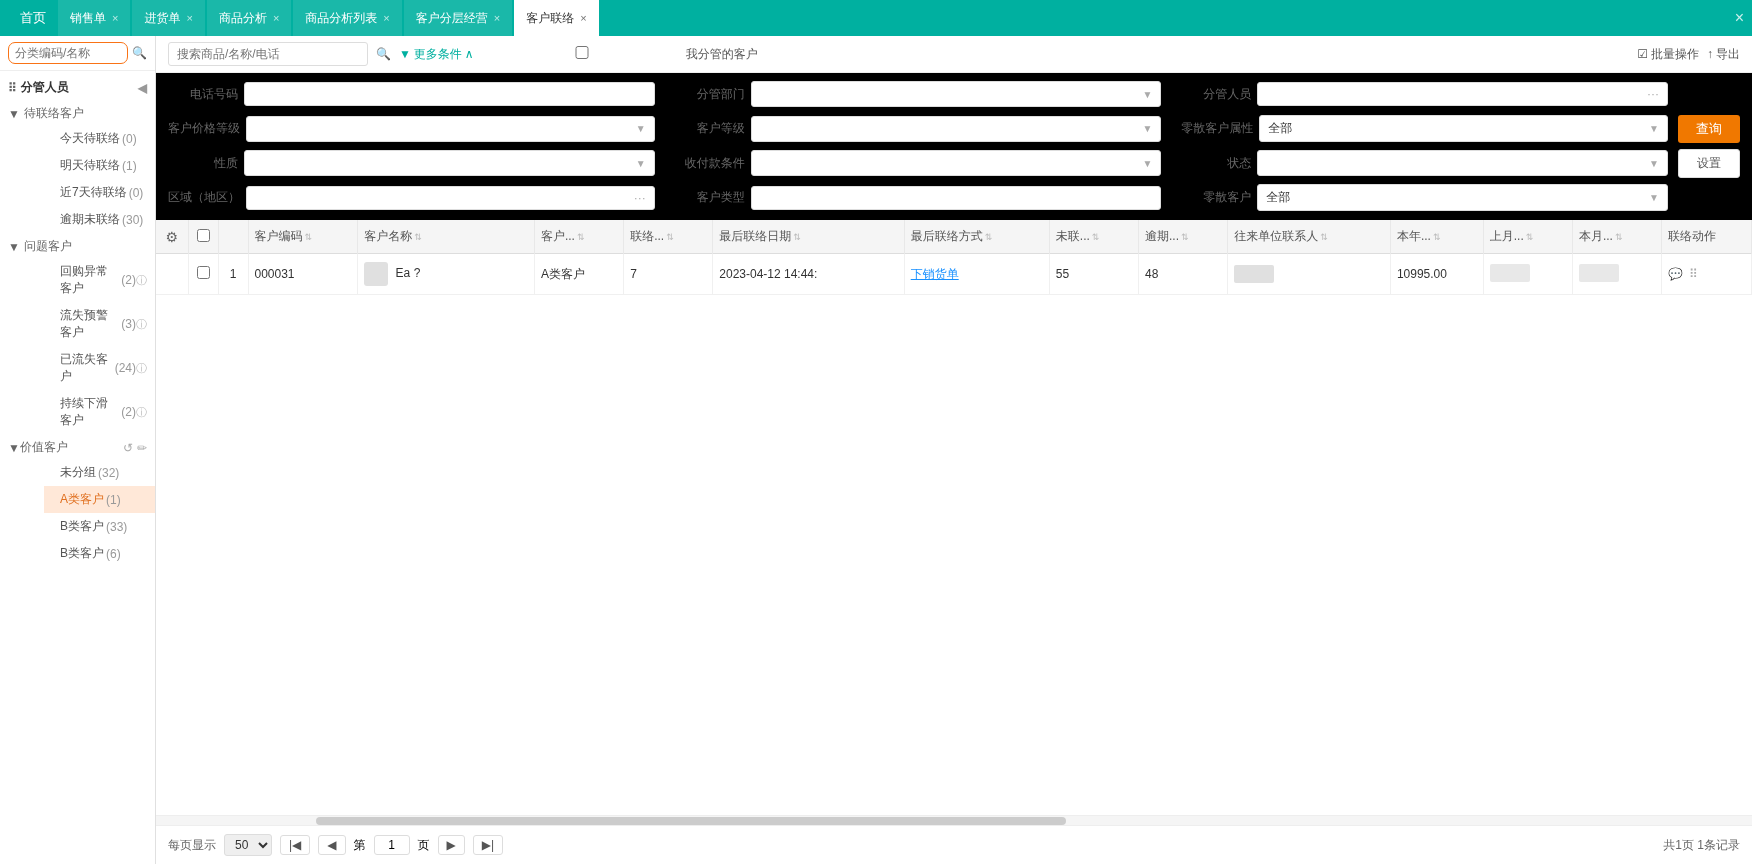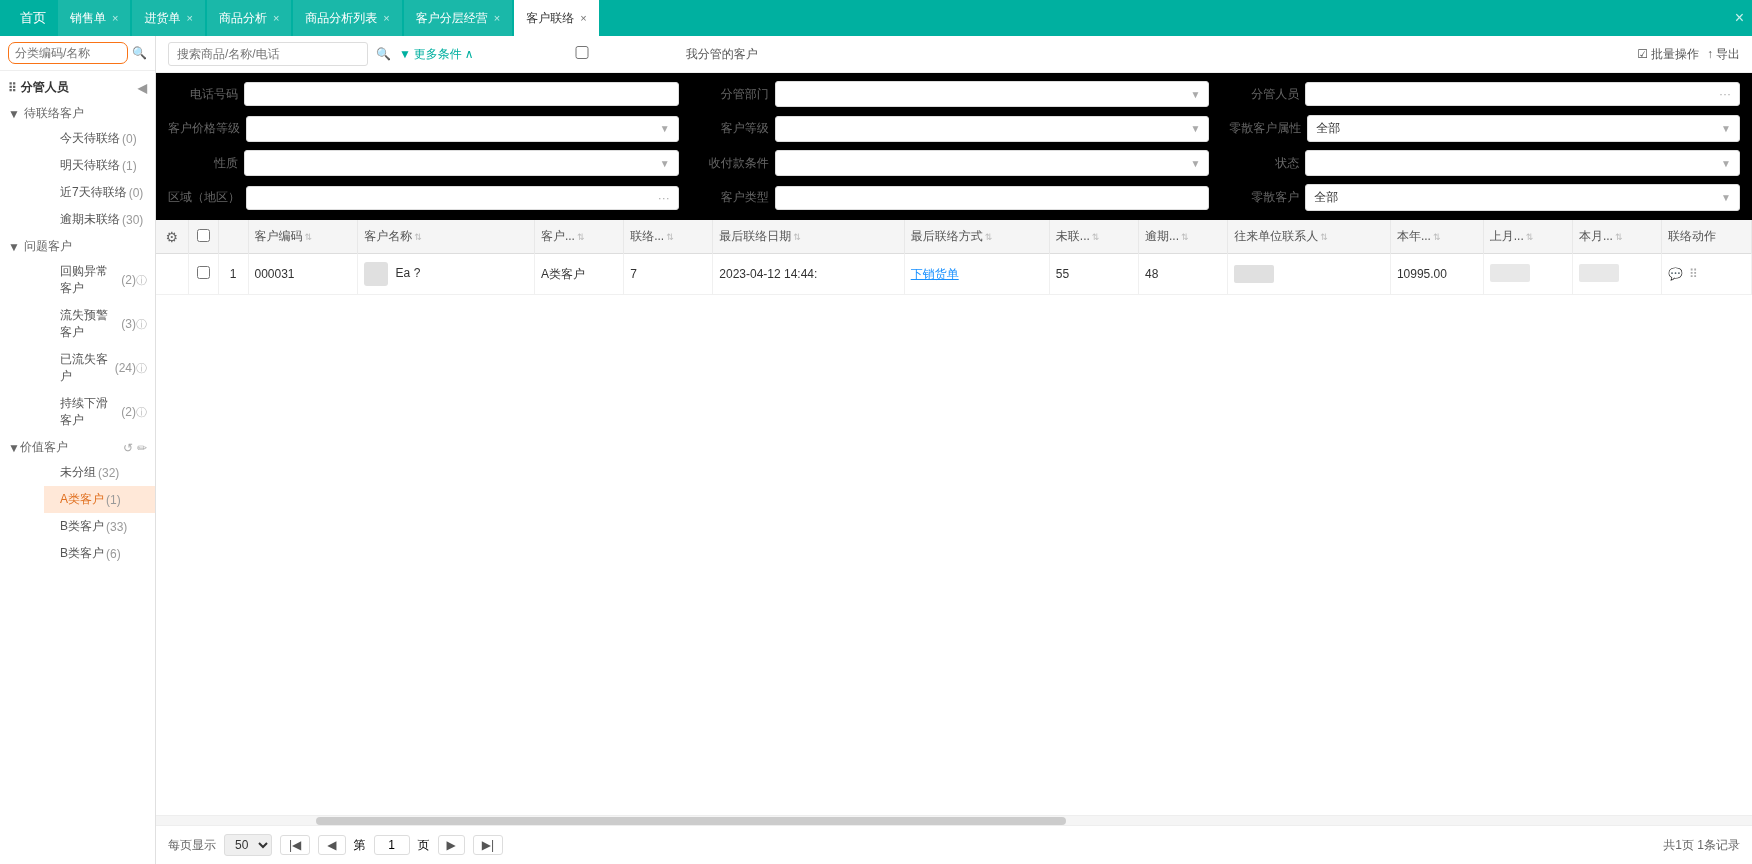--- a/index.html
+++ b/index.html
@@ -627,20 +627,24 @@
             <div class="filter-divider"></div>
             <div class="filter-cell">
               <label>零散客户</label>
               <div class="select-box">
                 <span>全部</span>
                 <span class="caret">▼</span>
               </div>
             </div>
           </div>
 
+        </div>
+        <div class="adv-filter-buttons">
+          <button class="query-btn">查询</button>
+          <button class="settings-btn">设置</button>
         </div>
       </div>
     </div>
 
     <div class="table-area">
       <table>
         <thead>
           <tr>
             <th style="width:32px;text-align:center;">
               <span class="gear-icon-btn">⚙</span>

